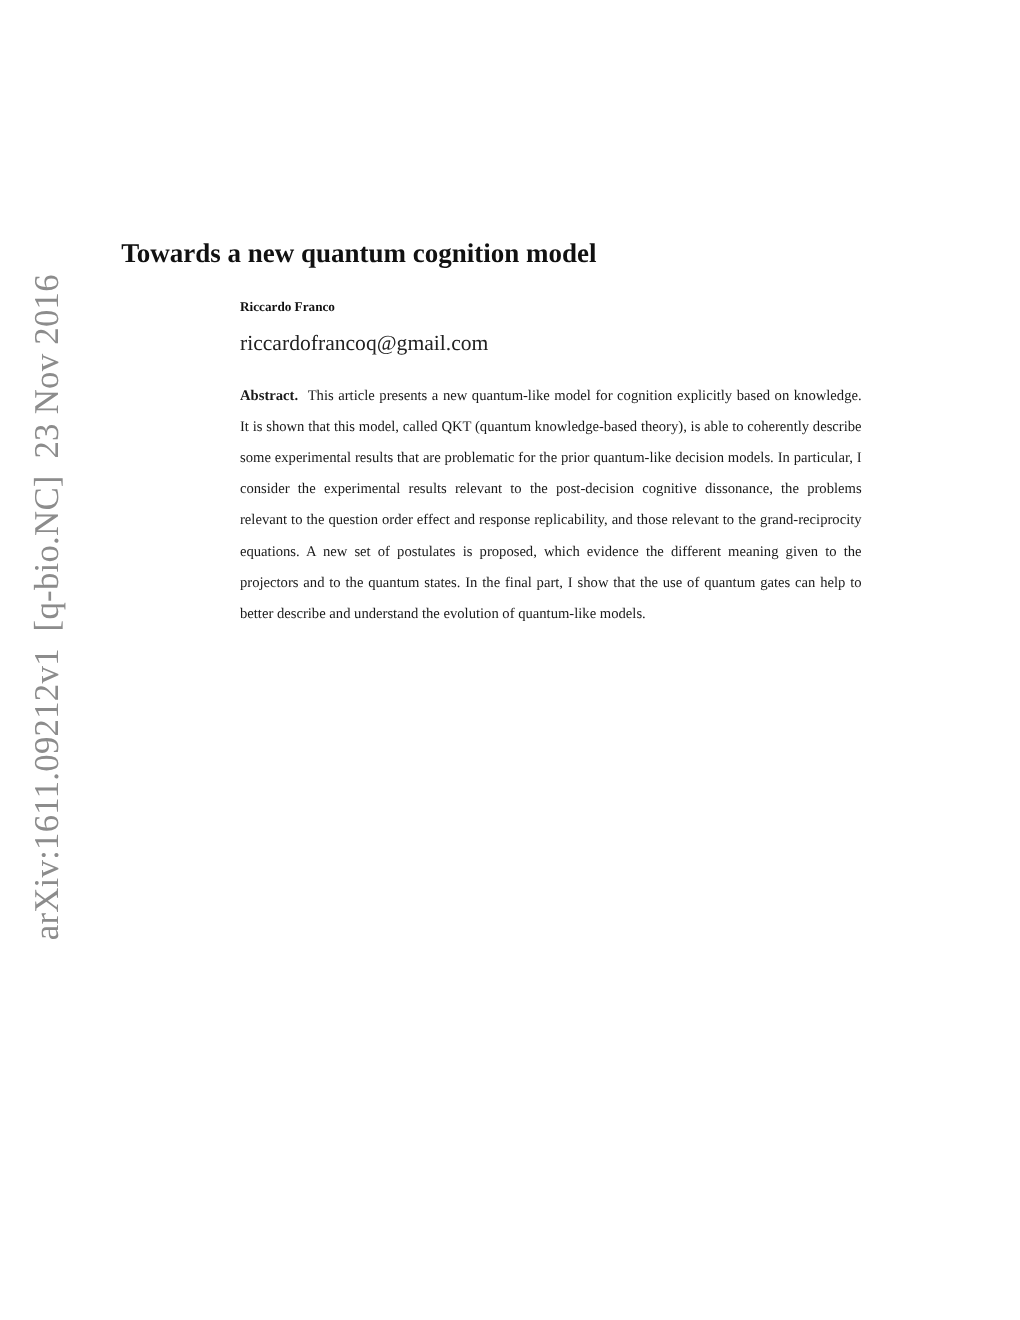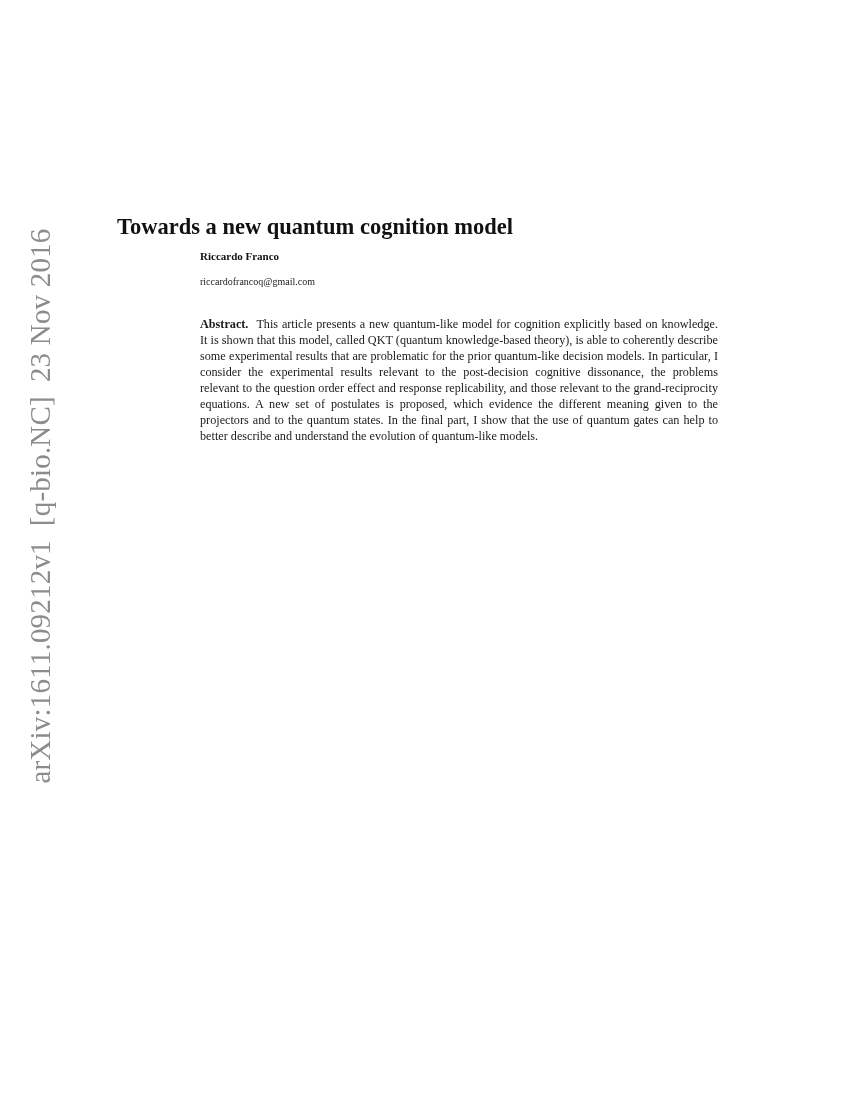--- a/index.html
+++ b/index.html
@@ -23,37 +23,37 @@
       font-family: "Liberation Serif", serif; font-weight: bold;
       font-size: 22.5px; color: #111;
       white-space: nowrap;
     }
     .author {
       position: absolute; left: 200px; top: 250px;
       font-weight: bold; font-size: 11px; color: #111; white-space: nowrap;
     }
     .email {
       position: absolute; left: 200px; top: 276px;
-      font-size: 10px; color: #222; white-space: nowrap;
+      font-size: 18px; color: #222; white-space: nowrap;
     }
     .abstract {
       position: absolute; left: 200px; top: 316px; width: 518px;
-      font-size: 12.2px; line-height: 16px; color: #1a1a1a;
+      font-size: 12.2px; line-height: 26px; color: #1a1a1a;
       text-align: justify;
     }
     .abstract-label { font-weight: bold; margin-right: 8px; }
   </style>
 </head>
 <body>
 
 <div class="arxiv-stamp">
   <span>arXiv:1611.09212v1</span><span>[q-bio.NC]</span><span>23 Nov 2016</span>
 </div>
 
-<h1 class="title" style="margin:16px;">Towards a new quantum cognition model</h1>
+<h1 class="title" style="margin:0;">Towards a new quantum cognition model</h1>
 
 <div class="author">Riccardo Franco</div>
 
 <div class="email">riccardofrancoq@gmail.com</div>
 
 <div class="abstract">
   <span class="abstract-label">Abstract.</span><span>This article presents a new quantum-like model for cognition explicitly based on knowledge. It is shown that this model, called QKT (quantum knowledge-based theory), is able to coherently describe some experimental results that are problematic for the prior quantum-like decision models. In particular, I consider the experimental results relevant to the post-decision cognitive dissonance, the problems relevant to the question order effect and response replicability, and those relevant to the grand-reciprocity equations. A new set of postulates is proposed, which evidence the different meaning given to the projectors and to the quantum states. In the final part, I show that the use of quantum gates can help to better describe and understand the evolution of quantum-like models.</span>
 </div>
 
 </body></html>

